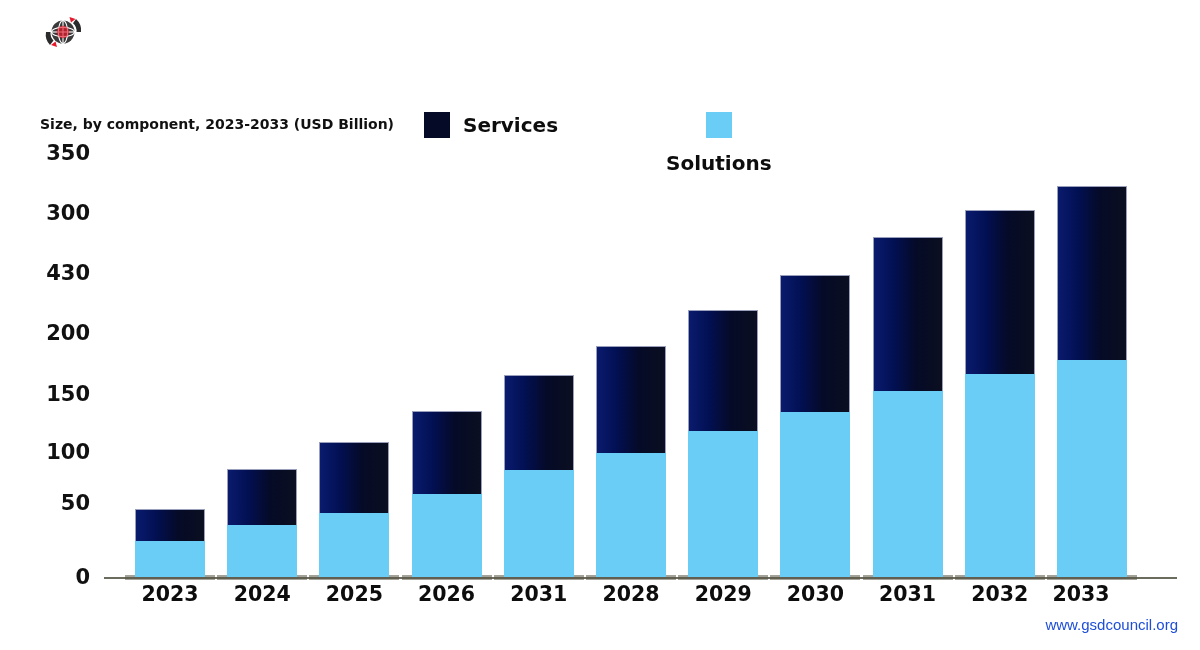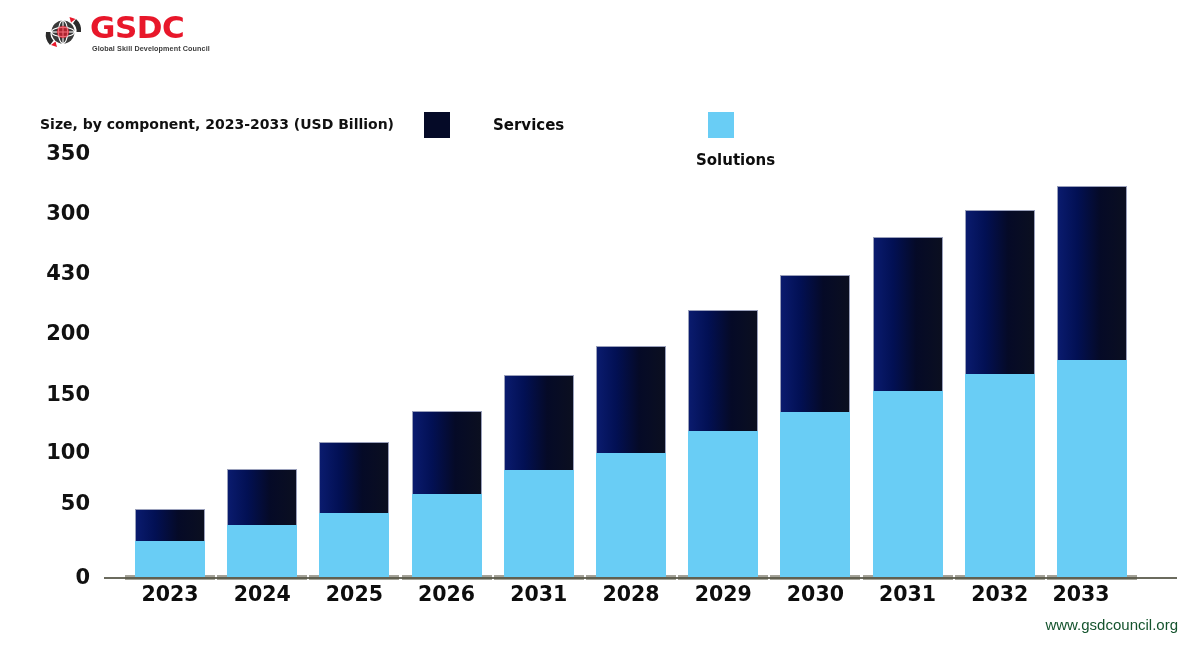--- a/index.html
+++ b/index.html
@@ -40,21 +40,21 @@
     white-space: nowrap;
   }
 
   
   .legend { position: absolute; top: 112px; display: flex; align-items: center; gap: 13px; }
   .legend.services { left: 424px; }
   .legend.solutions { left: 666px; flex-direction: column; }
   .legend-swatch { width: 26px; height: 26px; display: block; }
   .legend-label {
     font-family: "DejaVu Sans", sans-serif;
-    font-size: 15px; font-weight: 700; color: #0d0d0d; white-space: nowrap; margin-left: 30px;
+    font-size: 20px; font-weight: 700; color: #0d0d0d; white-space: nowrap;
   }
 
   
   .plot { position: absolute; left: 0; top: 0; width: 1200px; height: 650px; }
   .ytick {
     position: absolute; right: 0; width: 62px; text-align: right;
     font-family: "DejaVu Sans", sans-serif;
     font-size: 21px; font-weight: 700; color: #111;
     transform: translateY(-50%);
   }
@@ -82,21 +82,21 @@
   }
   .xtick {
     position: absolute; top: 582px; text-align: center;
     font-family: "DejaVu Sans", sans-serif;
     font-size: 20.5px; font-weight: 700; color: #0d0d0d;
   }
 
   .footer {
     position: absolute; right: 22px; top: 616px;
     font-family: "Liberation Sans", sans-serif;
-    font-size: 15px; color: #14532d; white-space: nowrap;
+    font-size: 15px; color: #1d4ed8; white-space: nowrap;
   }
 </style>
 </head>
 <body>
 
 <div class="page">
 
   <div class="logo">
     <div class="logo-mark">
       <svg width="44" height="44" viewBox="0 0 44 44" aria-hidden="true">
@@ -107,24 +107,20 @@
           <line x1="9.5" y1="22" x2="32.5" y2="22"></line>
           <line x1="21" y1="10.5" x2="21" y2="33.5"></line>
         </g>
         <path d="M34 9 A15 15 0 0 1 39 22 L34.5 22 A10.5 10.5 0 0 0 31 13.2 Z" fill="#2b2b2b"></path>
         <path d="M8 35 A15 15 0 0 1 4 22 L8.5 22 A10.5 10.5 0 0 0 11.5 30.5 Z" fill="#2b2b2b"></path>
         <path d="M27.5 7 l6 2 -4.5 3.5 Z" fill="#e8172a"></path>
         <path d="M15 37 l-6 -2 4.5 -3.5 Z" fill="#e8172a"></path>
         <circle cx="21" cy="22" r="6.2" fill="#e8172a" opacity="0.65"></circle>
       </svg>
     </div>
-    <div class="logo-text-wrap">
-      <div class="logo-word">GSDC</div>
-      <div class="logo-sub">Global Skill Development Council</div>
-    </div>
   </div>
 
   <div class="subtitle">Size, by component, 2023-2033 (USD Billion)</div>
 
   <div class="legend services">
     <span class="legend-swatch" style="background:#050a27"></span>
     <span class="legend-label">Services</span>
   </div>
   <div class="legend solutions">
     <span class="legend-swatch" style="background:#69cdf5"></span>

